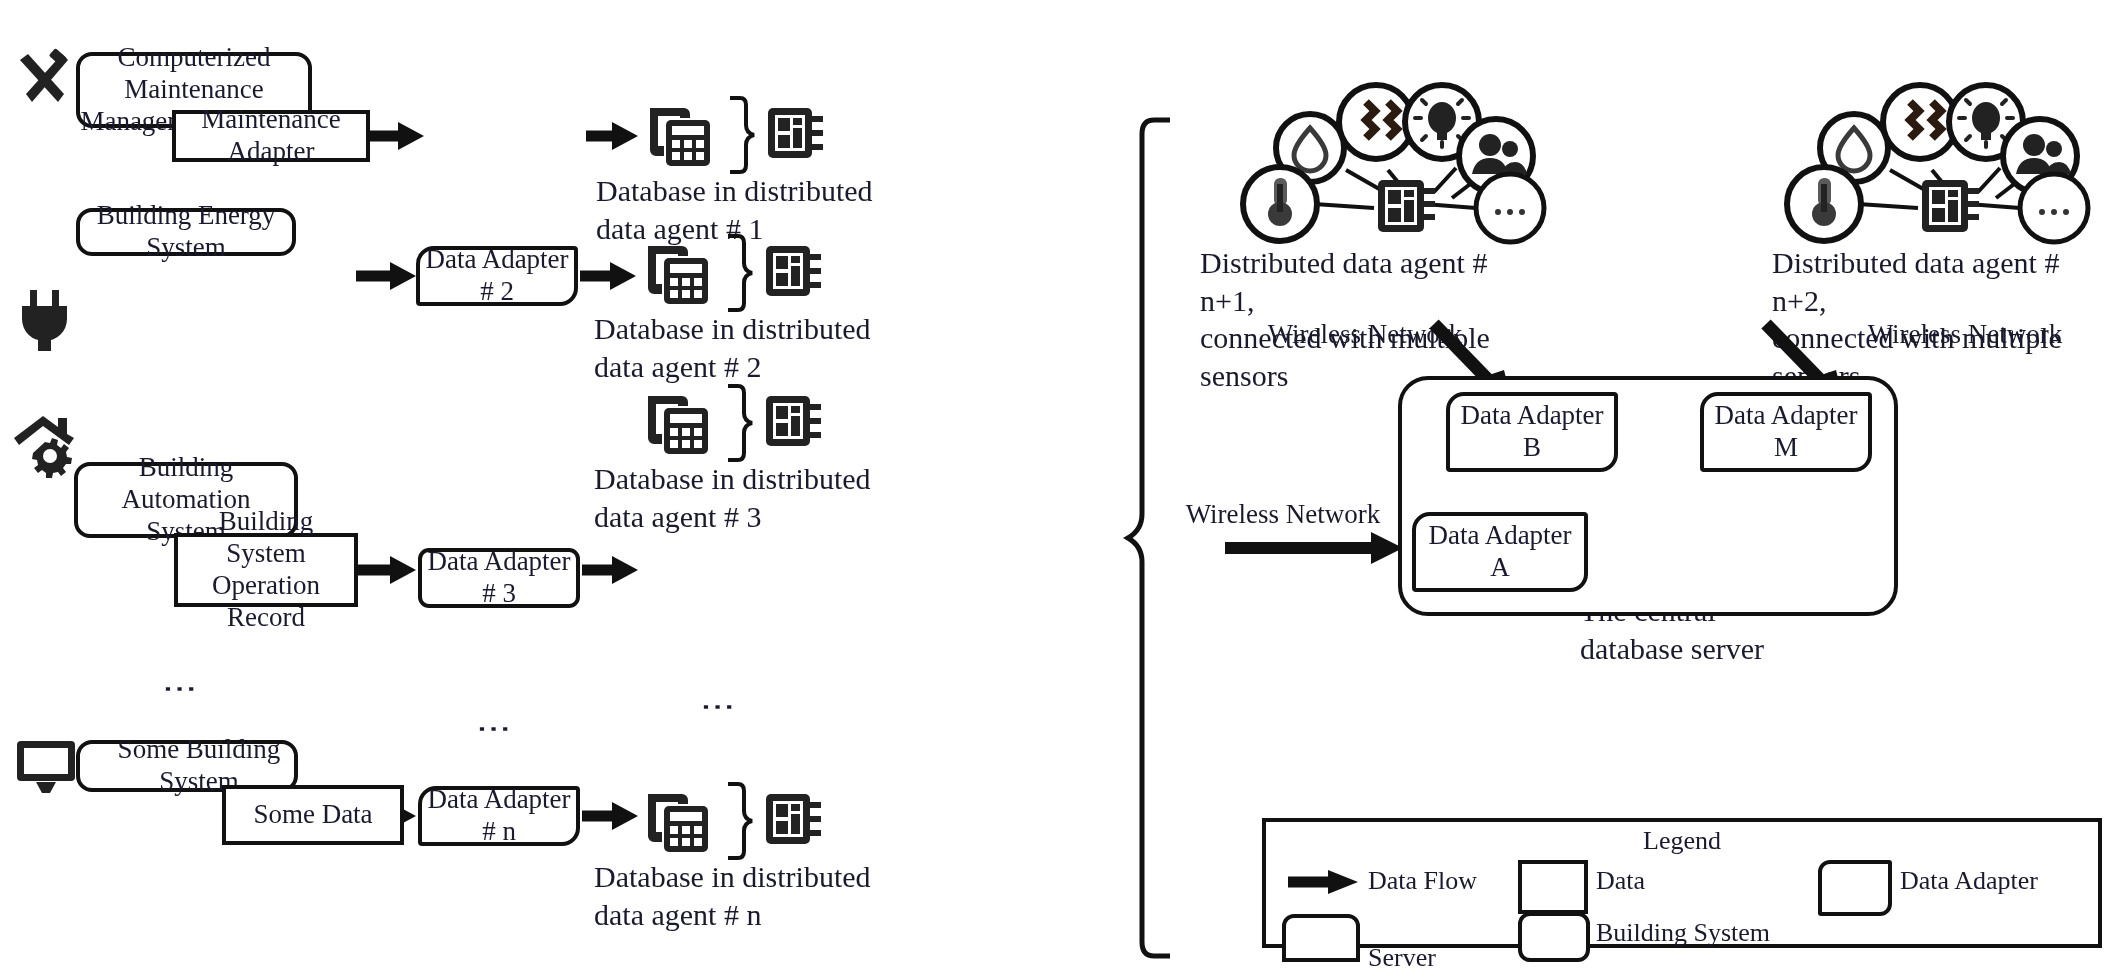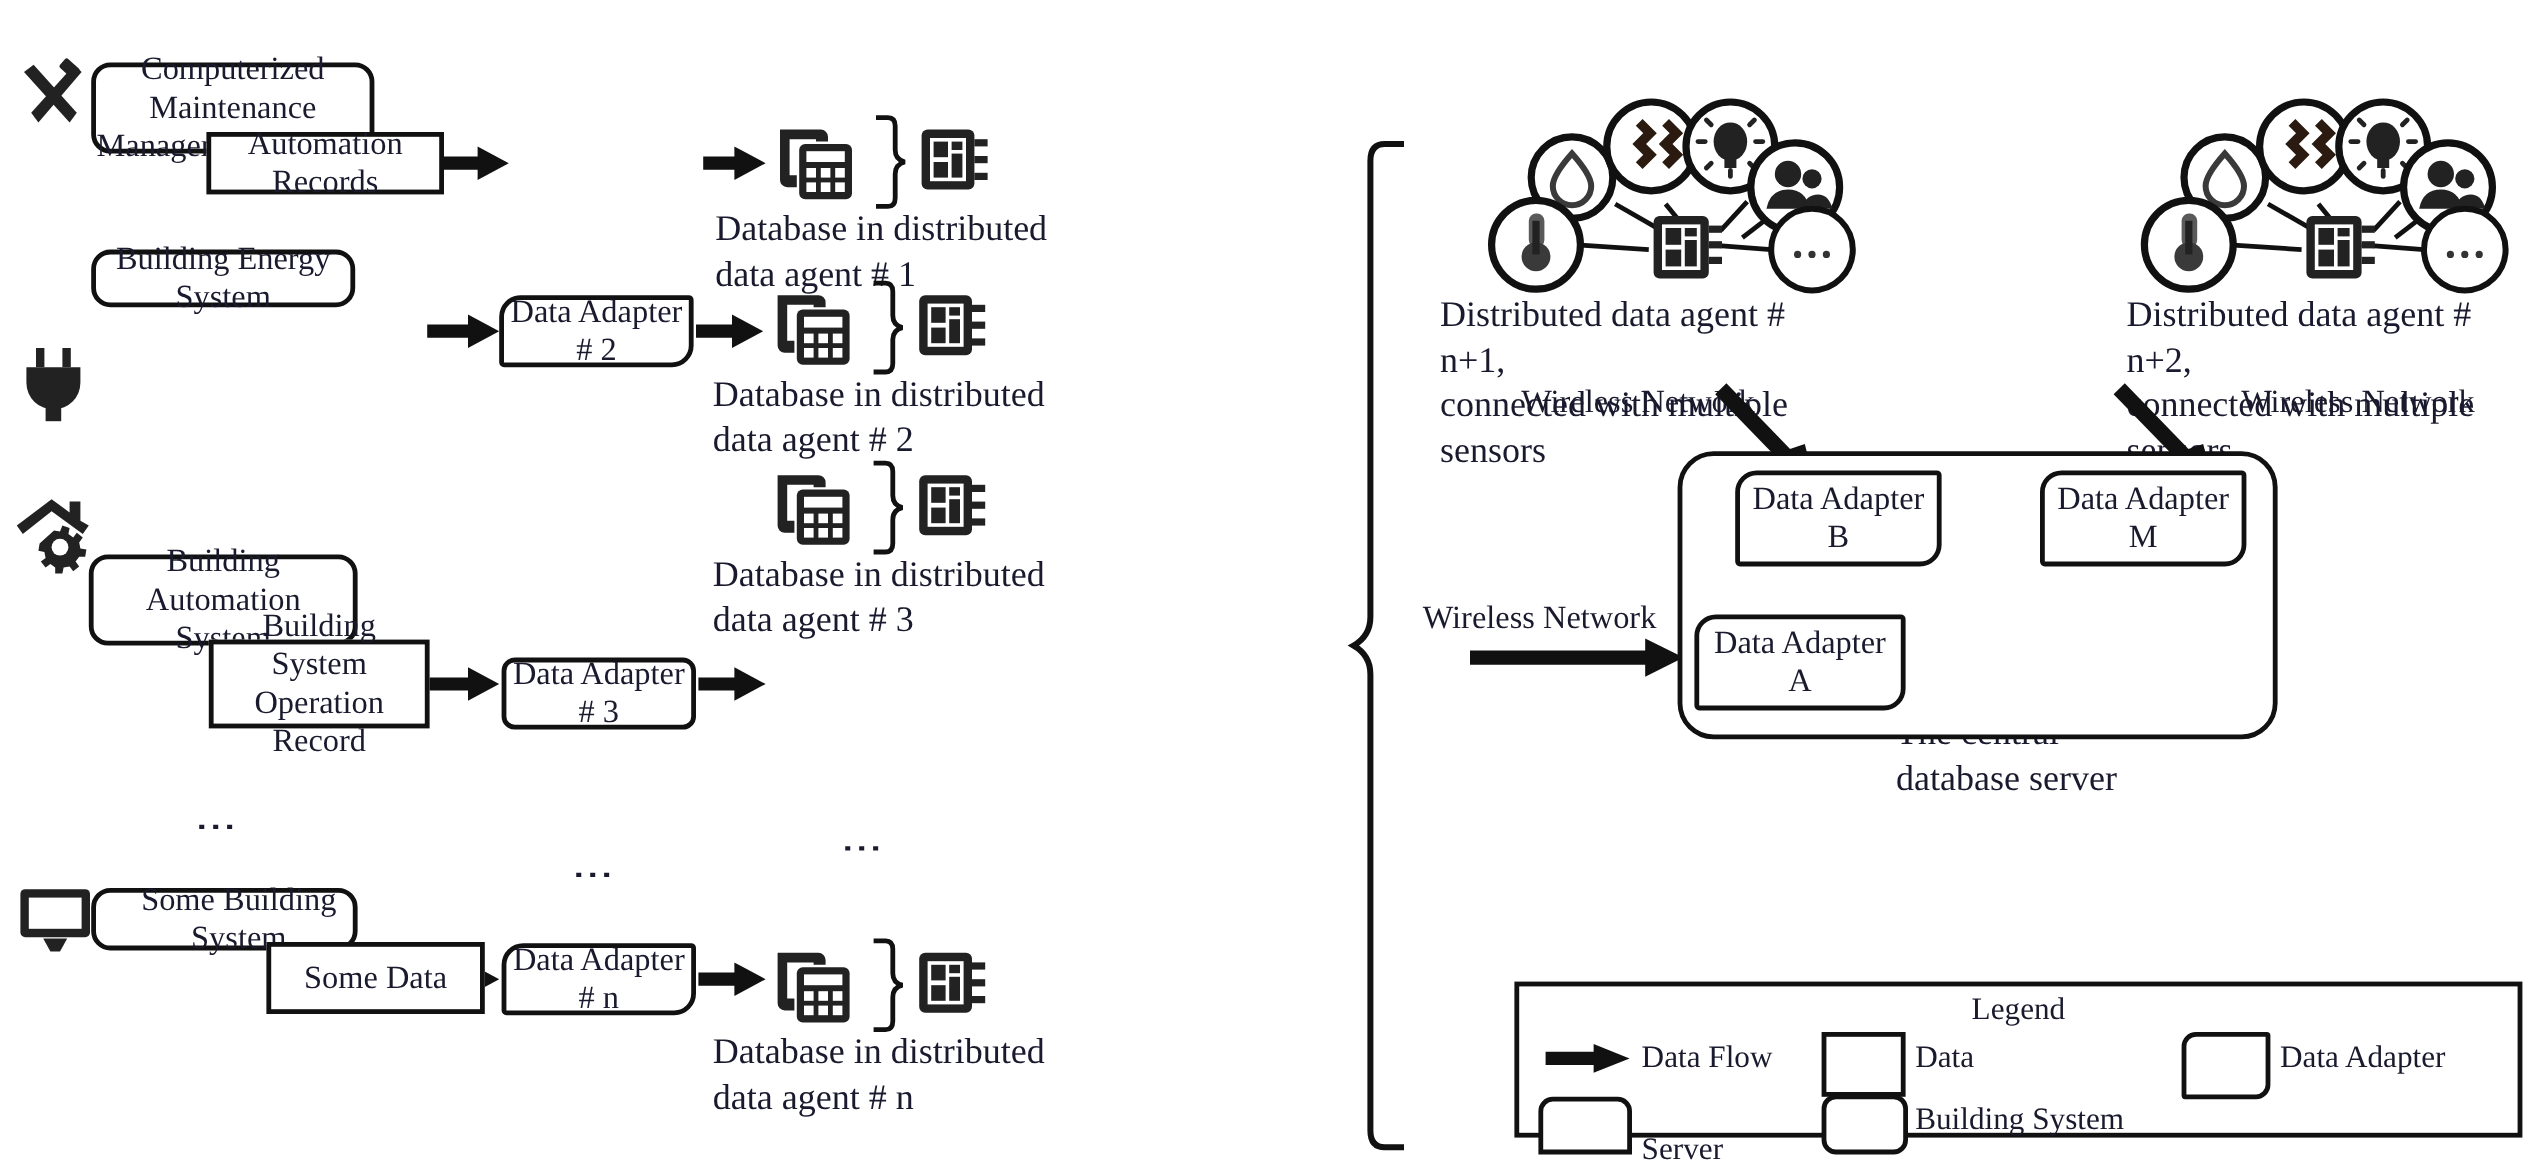--- a/index.html
+++ b/index.html
@@ -72,21 +72,21 @@
       <rect x="8" y="8" width="44" height="26" fill="#fff"></rect>
       <path d="M20 42 H40 L34 53 H26 Z"></path>
     </g>
   </svg>
 
   <div class="bsys abs" style="left:76px;top:52px;width:236px;height:76px;">
     <span style="white-space:pre-line">Computerized Maintenance
 Management System</span>
   </div>
   <div class="datab abs" style="left:172px;top:110px;width:198px;height:52px;">
-    <span style="white-space:pre-line">Automation Records</span>
+    <span style="white-space:pre-line">Maintenance Adapter</span>
   </div>
   <svg class="abs" style="left:368px;top:118px;" width="58" height="36">
     <path d="M0 18 H34" stroke="#111" stroke-width="11" fill="none"></path>
     <path d="M30 4 L56 18 L30 32 Z" fill="#111"></path>
   </svg>
   <svg class="abs" style="left:586px;top:118px;" width="54" height="36">
     <path d="M0 18 H30" stroke="#111" stroke-width="11" fill="none"></path>
     <path d="M26 4 L52 18 L26 32 Z" fill="#111"></path>
   </svg>
 

